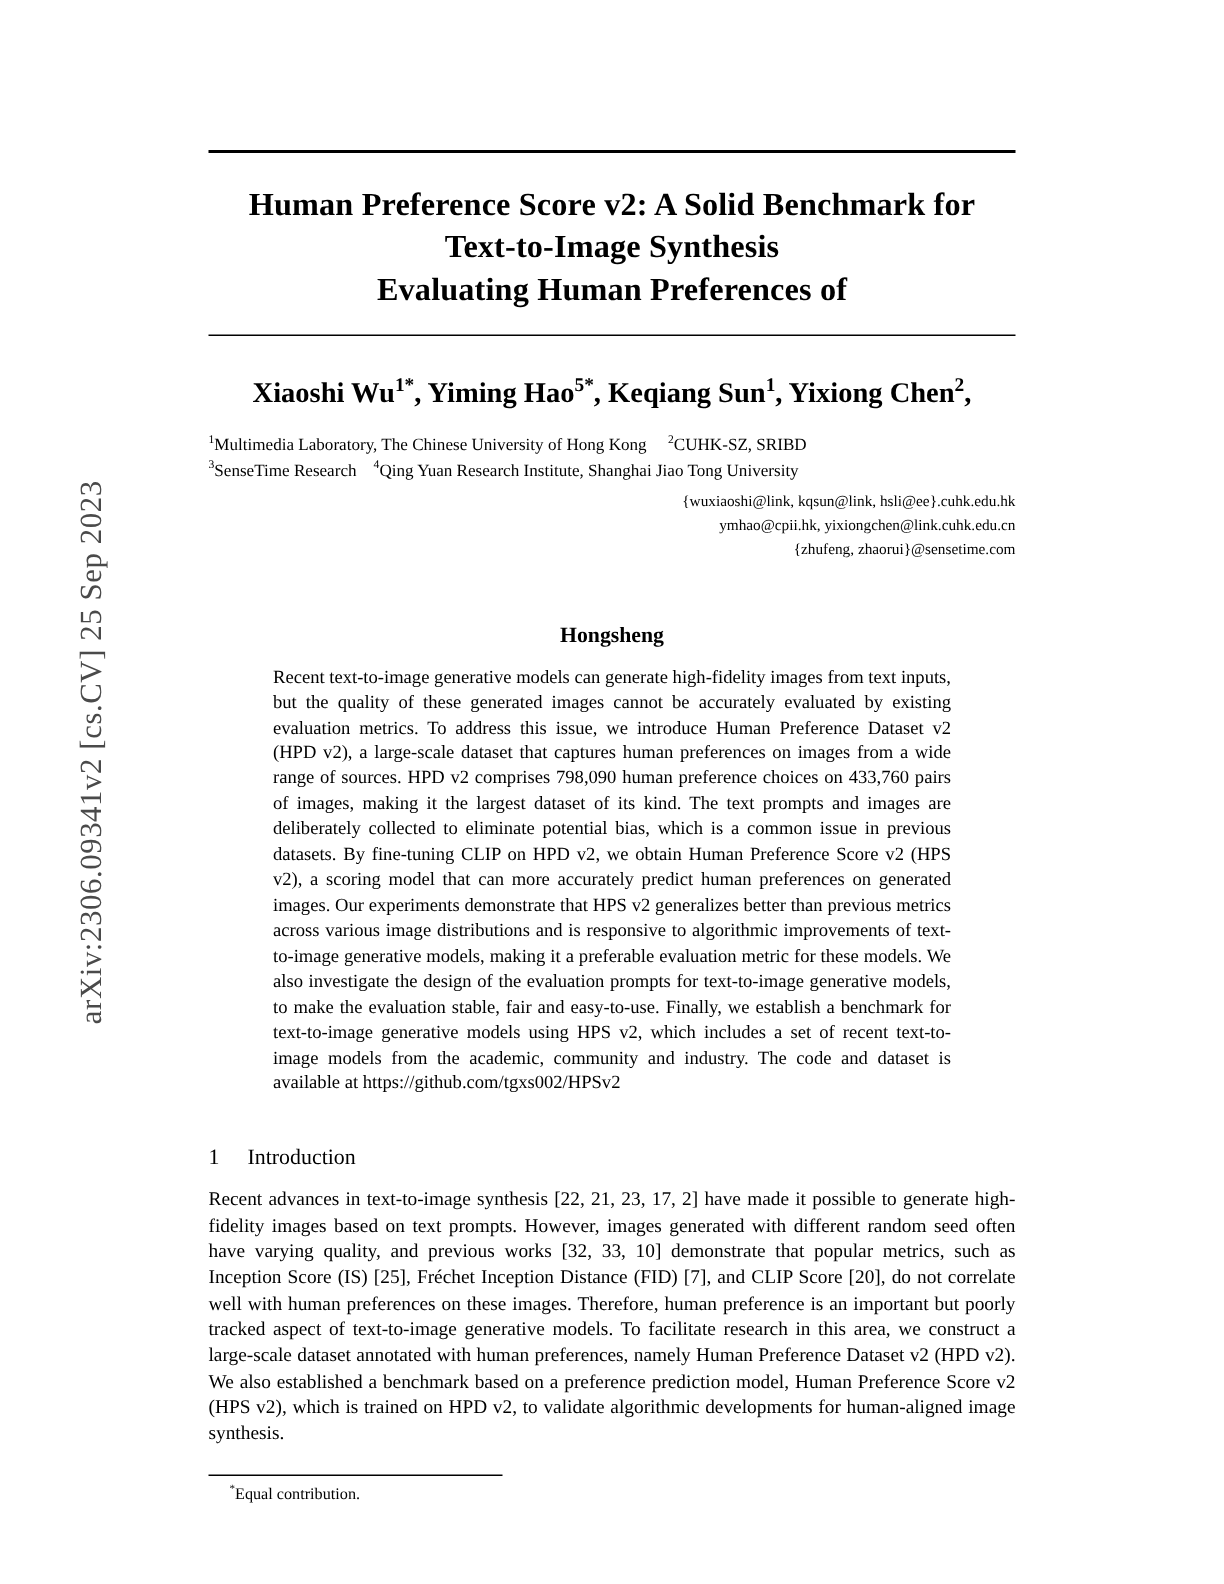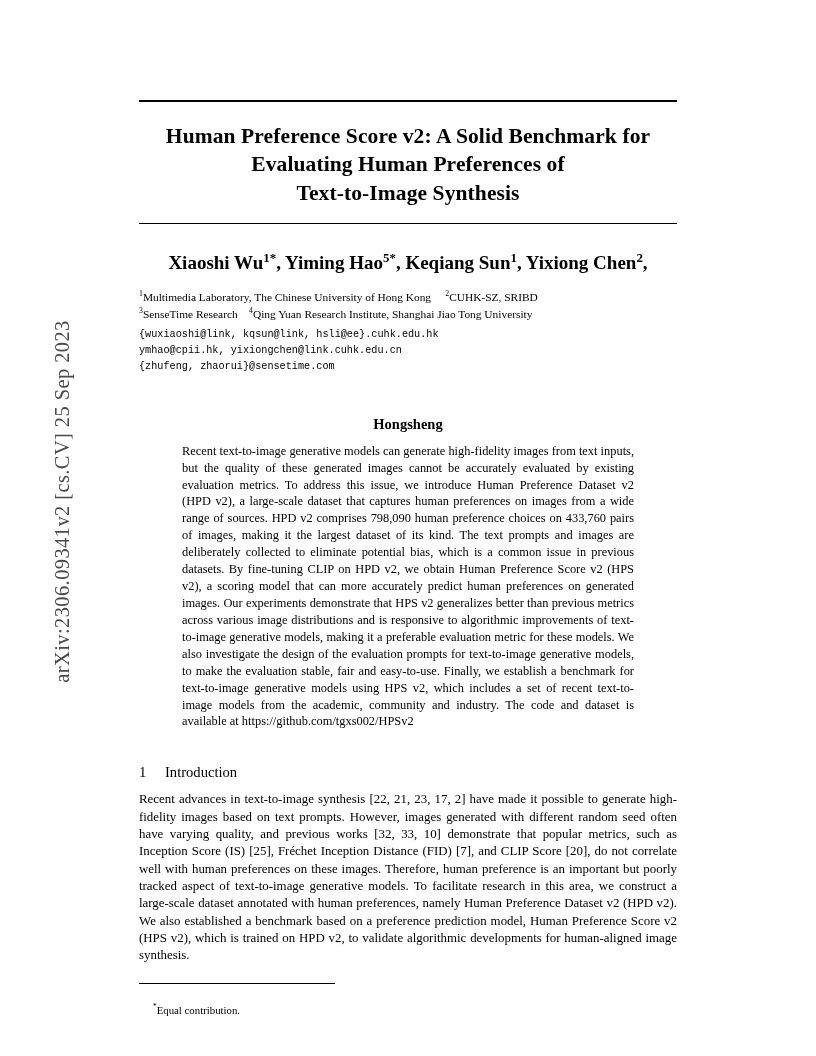--- a/index.html
+++ b/index.html
@@ -78,22 +78,22 @@
   .affil {
     margin-top: 10px;
     text-align: left;
     font-size: 11.4px;
     line-height: 1.5;
   }
   .affil .line { display: block; }
 
   .emails {
     margin-top: 4px;
-    text-align: left;
-    font-family: Liberation Mono, monospace;
+    text-align: right;
+    font-family: Liberation Serif, serif;
     font-size: 10.2px;
     line-height: 1.6;
   }
   .emails .line { display: block; }
 
   .abstract-head {
     margin-top: 40px;
     text-align: center;
     font-size: 14.5px;
     font-weight: bold;
@@ -122,41 +122,41 @@
     text-align: justify;
     text-justify: inter-word;
   }
 
   .footnote-rule {
     margin-top: 18px;
     width: 196px;
     border-top: 0.9px solid #000;
   }
   .footnote {
-    margin-top: 19px;
+    margin-top: 5px;
     margin-left: 14px;
     font-size: 10.8px;
     line-height: 1.4;
   }
 </style>
 </head>
 <body>
 
 <div class="page">
 
   <div class="arxiv-stamp">arXiv:2306.09341v2  [cs.CV]  25 Sep 2023</div>
 
   <div class="col">
 
     <div class="rule-top"></div>
 
     <h1 class="title">
       <span class="line">Human Preference Score v2: A Solid Benchmark for</span>
+      <span class="line">Text-to-Image Synthesis</span>
       <span class="line">Evaluating Human Preferences of</span>
-      <span class="line">Text-to-Image Synthesis</span>
     </h1>
 
     <div class="rule-mid"></div>
 
     <div class="authors">
       <span class="line">Xiaoshi Wu<sup>1</sup><sup>*</sup>, Yiming Hao<sup>5</sup><sup>*</sup>, Keqiang Sun<sup>1</sup>, Yixiong Chen<sup>2</sup>,</span>
     </div>
 
     <div class="affil">
       <span class="line"><sup>1</sup>Multimedia Laboratory, The Chinese University of Hong Kong&nbsp;&nbsp;&nbsp;&nbsp;&nbsp;<sup>2</sup>CUHK-SZ, SRIBD</span>

